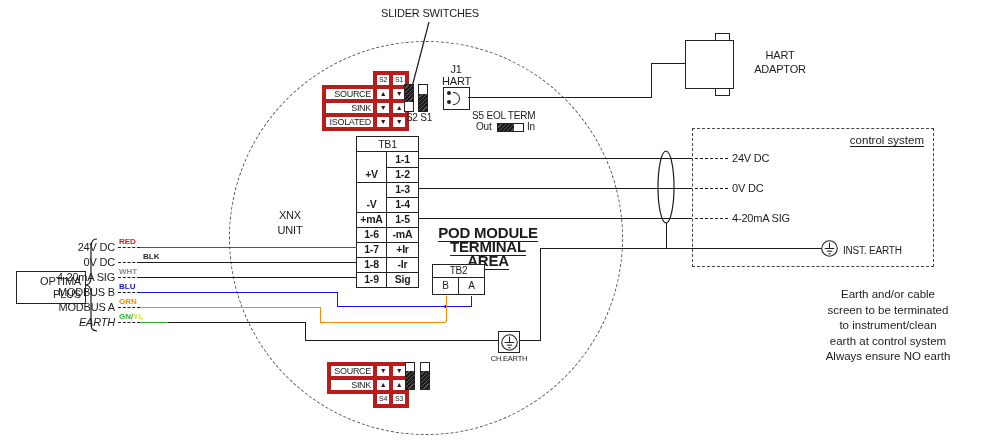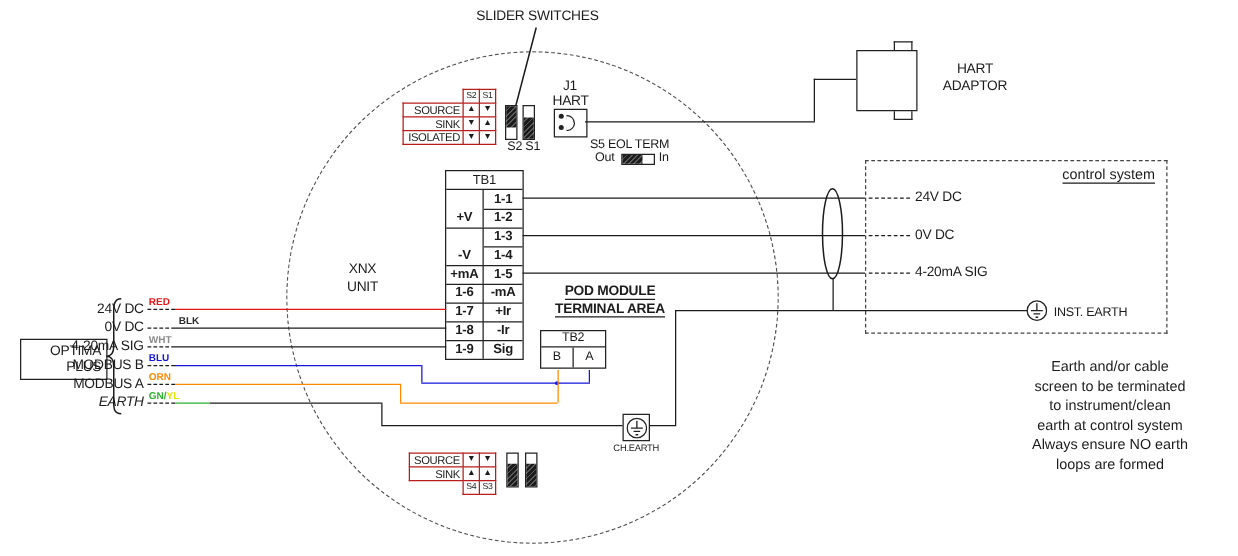--- a/index.html
+++ b/index.html
@@ -25,21 +25,21 @@
   .dash-circle{position:absolute;left:229px;top:41px;width:392px;height:392px;
     border:1.3px dashed #555;border-radius:50%;}
   .ctrl-box{position:absolute;left:692px;top:128px;width:240px;height:137px;
     border:1.4px dashed #444;}
   .ctrl-title{position:absolute;right:9px;top:5px;border-bottom:1px solid #1c1c1c;
     font-size:11.5px;letter-spacing:0;}
   .ctrl-sig{position:absolute;left:39px;font-size:11px;}
   .ctrl-stub{position:absolute;left:2px;width:33px;height:0;border-top:1.3px dashed var(--line);}
 
   .sw-table{position:absolute;border-collapse:collapse;font-size:9px;letter-spacing:-0.3px;}
-  .sw-table td{border:1px solid #b91c1c;height:10px;padding:0 1px;text-align:center;vertical-align:middle;line-height:10px;}
+  .sw-table td{border:4px solid #b91c1c;height:10px;padding:0 1px;text-align:center;vertical-align:middle;line-height:10px;}
   .sw-table td.lblc{text-align:right;padding-right:2px;min-width:44px;}
   .sw-table td.arr{width:12px;font-size:7px;padding:0;}
   .sw-table td.nb{border:none;background:transparent;}
 
   .slider-v{position:absolute;width:8px;height:26px;border:1px solid #222;background:#fff;}
   .slider-v .knob{position:absolute;left:0;width:8px;
     background:repeating-linear-gradient(135deg,#1b1b1b 0 2px,#5a5a5a 2px 3px);}
   .slider-h{position:absolute;width:25px;height:7px;border:1px solid #222;background:#fff;}
   .slider-h .knob{position:absolute;top:0;height:7px;
     background:repeating-linear-gradient(135deg,#1b1b1b 0 2px,#5a5a5a 2px 3px);}
@@ -56,21 +56,21 @@
   .tb2 .cells{display:flex;height:16px;}
   .tb2 .cell{flex:1;text-align:center;line-height:16px;}
   .tb2 .cell:first-child{border-right:1.3px solid #222;}
 
   .optima-box{position:absolute;left:16px;top:271px;width:64px;height:31px;border:1.3px solid #222;
     display:flex;flex-direction:column;justify-content:center;align-items:flex-end;padding-right:4px;line-height:13px;}
   .sig-name{position:absolute;width:80px;left:35px;text-align:right;font-size:11px;}
   .sig-code{position:absolute;left:119px;font-size:8px;font-weight:bold;letter-spacing:0;}
 
   .pod-label{position:absolute;left:432px;top:226px;width:112px;text-align:center;
-    font-weight:bold;font-size:11px;line-height:14px;}
+    font-weight:bold;font-size:15px;line-height:14px;}
   .pod-label span{border-bottom:1.2px solid #1c1c1c;}
 
   .earth-sym{position:absolute;}
   .chearth-box{position:absolute;left:498px;top:331px;width:20px;height:20px;border:1.3px solid #222;
     background:#fff;display:flex;align-items:center;justify-content:center;}
   .tiny-label{position:absolute;font-size:7.5px;font-weight:normal;letter-spacing:-0.2px;}
 
   .hart-box{position:absolute;left:685px;top:40px;width:47px;height:47px;border:1.4px solid #222;background:#fff;}
   .hart-tab-top{position:absolute;left:715px;top:33px;width:13px;height:8px;background:#fff;
     border:1.4px solid #222;border-bottom:none;}
@@ -341,16 +341,15 @@
   <div class="slider-v" style="left:420px;top:362px;">
     <div class="knob" style="bottom:0;height:18px;top:auto;"></div>
   </div>
 
   <div class="note">
     <div>Earth and/or cable</div>
     <div>screen to be terminated</div>
     <div>to instrument/clean</div>
     <div>earth at control system</div>
     <div>Always ensure NO earth</div>
-    <div>loops are formed</div>
   </div>
 
 </div>
 
 </body></html>

